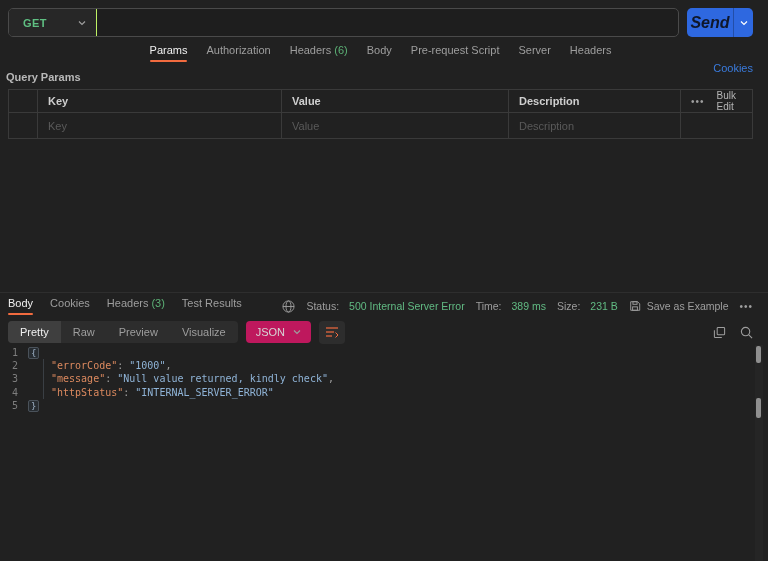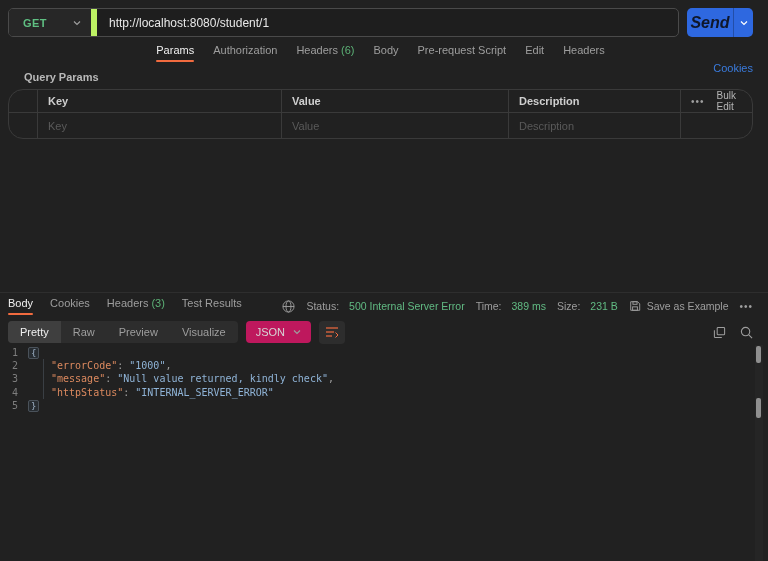--- a/index.html
+++ b/index.html
@@ -6,41 +6,41 @@
   html,body { background:#1a1a1a; }
   body { font-family:"Liberation Sans", sans-serif; }
   .app {
     position:relative; width:768px; height:561px;
     background:#212121; overflow:hidden; color:#e8e8e8;
   }
 
   
   .req-bar { position:absolute; top:8px; left:8px; width:745px; height:29px; display:flex; gap:8px; }
   .url-box { flex:1; display:flex; align-items:stretch; border:1px solid #4a4a4a; border-radius:5px; background:#1e1e1e; overflow:hidden; }
-  .method { width:88px; display:flex; align-items:center; justify-content:space-between; padding:0 10px 0 14px; background:#272727; border-right:6px solid #bef264; cursor:pointer; }
+  .method { width:88px; display:flex; align-items:center; justify-content:space-between; padding:0 10px 0 14px; background:#272727; border-right:1px solid #bef264; cursor:pointer; }
   .method-label { color:#5fbf82; font-size:11px; font-weight:700; letter-spacing:.4px; }
   .url-input { flex:1; background:transparent; border:none; outline:none; color:#e8e8e8; font-size:12px; padding:0 12px; font-family:"Liberation Sans", sans-serif; }
   .send-btn { width:66px; display:flex; border-radius:5px; overflow:hidden; background:#2e68e0; cursor:pointer; }
   .send-main { flex:1; display:flex; align-items:center; justify-content:center; color:#0f172a; font-size:16px; font-weight:600;font-style:italic; }
   .send-caret { width:20px; display:flex; align-items:center; justify-content:center; border-left:1px solid rgba(0,0,0,.25); }
   .chev { width:8px; height:8px; display:inline-block; }
   .chev svg { display:block; }
 
   
   .req-tabs { position:absolute; top:44px; left:8px; width:745px; height:21px; display:flex; align-items:center;flex-direction:column; }
   .tabs-left { display:flex; gap:19px; }
   .tab { font-size:11px; color:#9e9e9e; cursor:pointer; position:relative; padding-bottom:6px; }
   .tab .count { color:#5cb176; margin-left:3px; }
   .tab.active { color:#f0f0f0; }
   .tab.active::after { content:""; position:absolute; left:0; right:0; bottom:0; height:2px; background:#f26b3f; border-radius:1px; }
   .cookies-link { margin-left:auto; font-size:11px; color:#3a7bdd; cursor:pointer; }
 
   
-  .qp-title { position:absolute; top:71px; left:24px; font-size:11px; font-weight:700; color:#b9b9b9; }
-  .qp-table { position:absolute; top:89px; left:8px; width:745px; border-top:1px solid #3a3a3a; border-bottom:1px solid #3a3a3a; border-left:1px solid #3a3a3a; border-right:1px solid #3a3a3a;border-radius:15px; }
+  .qp-title { position:absolute; top:71px; left:6px; font-size:11px; font-weight:700; color:#b9b9b9; }
+  .qp-table { position:absolute; top:89px; left:8px; width:745px; border-top:1px solid #3a3a3a; border-bottom:1px solid #3a3a3a; border-left:1px solid #3a3a3a; border-right:1px solid #3a3a3a; }
   .qp-row { display:grid; grid-template-columns:29px 244px 227px 172px 1fr; }
   .qp-row.head { height:23px; border-bottom:1px solid #3a3a3a; }
   .qp-row.body-row { height:25px; }
   .qp-cell { display:flex; align-items:center; padding:0 10px; font-size:11px; border-right:1px solid #3a3a3a; overflow:hidden; }
   .qp-cell:last-child { border-right:none; }
   .qp-cell.head-cell { color:#cfcfcf; font-weight:700; }
   .qp-cell.ph { color:#5a5a5a; }
   .qp-actions { display:flex; align-items:center; justify-content:flex-end; gap:12px; padding:0 10px; border-right:none; }
   .dots { color:#9e9e9e; font-size:10px; letter-spacing:1px; cursor:pointer; }
   .bulk-edit { color:#b5b5b5; font-size:10px; cursor:pointer; }
@@ -88,40 +88,39 @@
   <div class="req-bar">
     <div class="url-box">
       <div class="method">
         <span class="method-label">GET</span>
         <span class="chev">
           <svg width="8" height="8" viewBox="0 0 8 8">
               <polyline points="1,2.5 4,5.5 7,2.5" fill="none" stroke="#9e9e9e" stroke-width="1.2"></polyline>
             </svg>
         </span>
       </div>
-      <input class="url-input" value="http://localhost:8080/student/1" style="">
     </div>
     <div class="send-btn">
       <span class="send-main">Send</span>
       <span class="send-caret">
         <svg width="8" height="8" viewBox="0 0 8 8">
             <polyline points="1,2.5 4,5.5 7,2.5" fill="none" stroke="#fff" stroke-width="1.2"></polyline>
           </svg>
       </span>
     </div>
   </div>
 
   <div class="req-tabs">
     <div class="tabs-left">
       <span class="tab active">Params</span>
       <span class="tab">Authorization</span>
       <span class="tab"><span>Headers</span><span class="count">(6)</span></span>
       <span class="tab">Body</span>
       <span class="tab">Pre-request Script</span>
-      <span class="tab">Edit</span>
+      <span class="tab">Server</span>
       <span class="tab">Headers</span>
     </div>
     <span class="cookies-link">Cookies</span>
   </div>
 
   <div class="qp-title">Query Params</div>
   <div class="qp-table">
     <div class="qp-row head">
       <div class="qp-cell"></div>
       <div class="qp-cell head-cell">Key</div>

